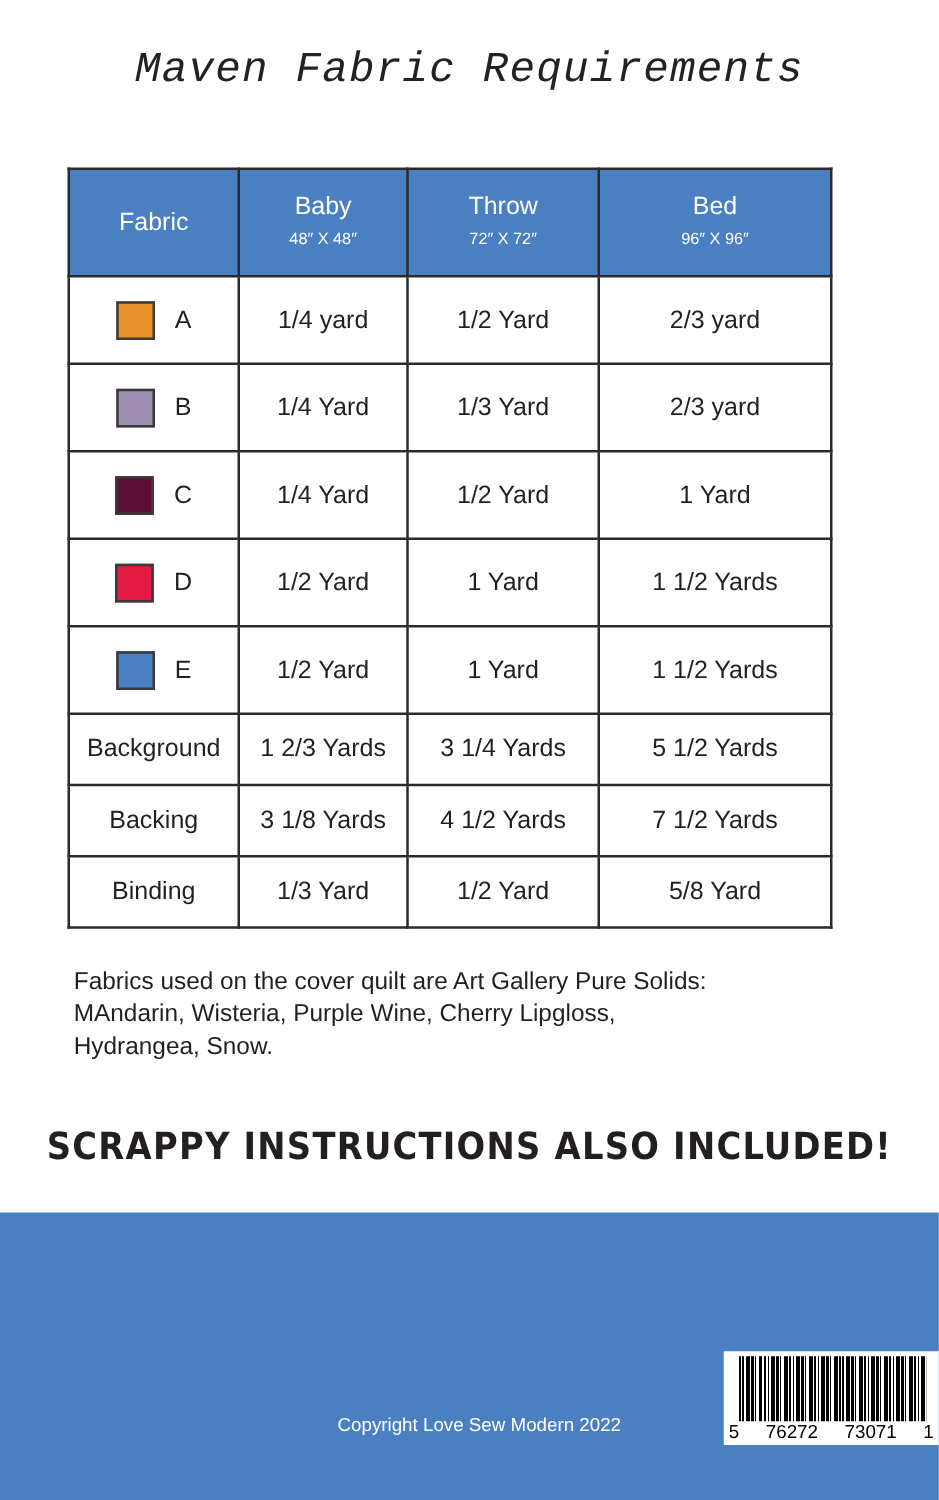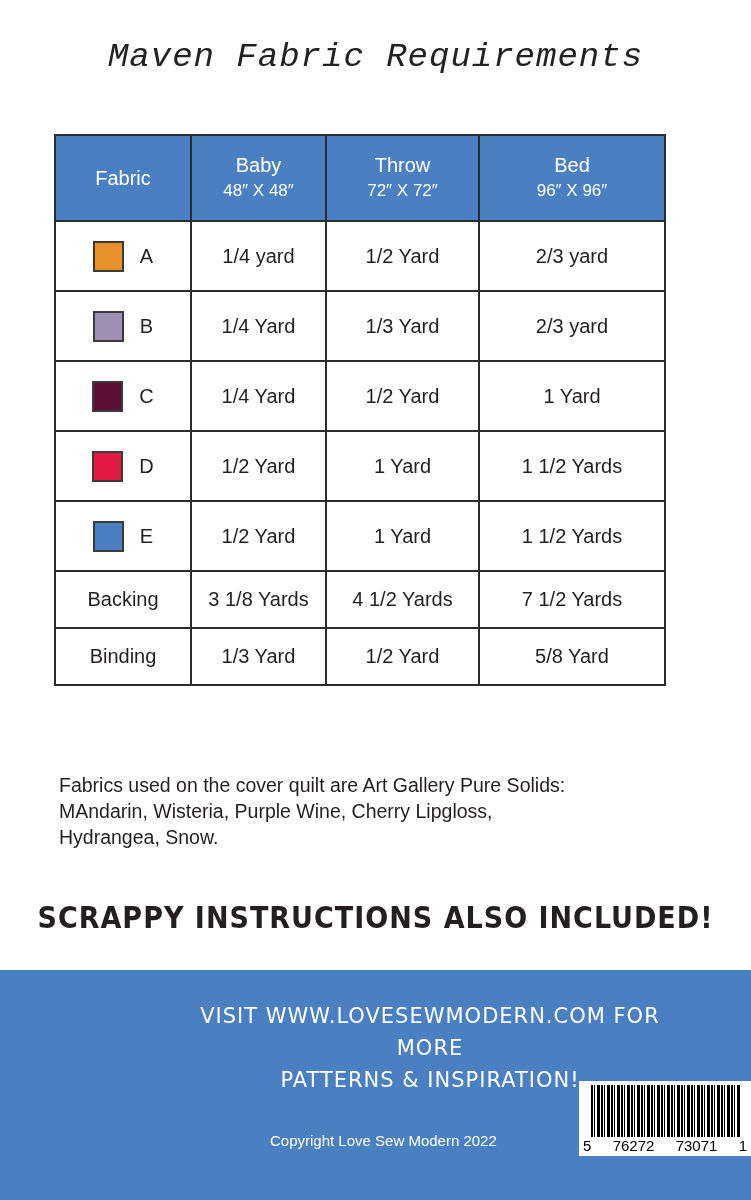--- a/index.html
+++ b/index.html
@@ -17,21 +17,21 @@
     border-collapse: collapse; table-layout: fixed;
   }
   table.req th, table.req td {
     border: 2px solid #2b2b2b; text-align: center; vertical-align: middle;
     font-size: 20px; padding: 0; color: #231f20;
   }
   table.req th {
     background: #4a7fc1; color: #ffffff; font-weight: normal; height: 84px;
     line-height: 26px;
   }
-  table.req th .sub { display: block; font-size: 17px; }
+  table.req th .sub { display: block; font-size: 13px; }
   tr.color-row td { height: 68px; }
   tr.text-row td { height: 55px; }
   .fabric-cell { position: relative; }
   .swatch {
     display: inline-block; width: 31px; height: 31px; border: 2px solid #3a3a3a;
     vertical-align: middle; margin-right: 16px; box-sizing: border-box;
   }
   .fabric-letter { vertical-align: middle; }
   .notes {
     position: absolute; left: 59px; top: 772px; width: 640px;
@@ -116,20 +116,26 @@
       <td>1 Yard</td>
       <td>1 1/2 Yards</td>
     </tr>
     <tr class="color-row">
       <td class="fabric-cell"><span class="swatch" style="background:#4a7fc1"></span><span class="fabric-letter">E</span></td>
       <td>1/2 Yard</td>
       <td>1 Yard</td>
       <td>1 1/2 Yards</td>
     </tr>
     <tr class="text-row">
+      <td>Background</td>
+      <td>1 2/3 Yards</td>
+      <td>3 1/4 Yards</td>
+      <td>5 1/2 Yards</td>
+    </tr>
+    <tr class="text-row">
       <td>Backing</td>
       <td>3 1/8 Yards</td>
       <td>4 1/2 Yards</td>
       <td>7 1/2 Yards</td>
     </tr>
     <tr class="text-row">
       <td>Binding</td>
       <td>1/3 Yard</td>
       <td>1/2 Yard</td>
       <td>5/8 Yard</td>
@@ -139,24 +145,20 @@
 
 <div class="notes">
   <div>Fabrics used on the cover quilt are Art Gallery Pure Solids:</div>
   <div>MAndarin, Wisteria, Purple Wine, Cherry Lipgloss,</div>
   <div>Hydrangea, Snow.</div>
 </div>
 
 <div class="scrappy" style="text-transform:uppercase;">Scrappy instructions also included!</div>
 
 <div class="footer">
-  <div class="visit">
-    <div>Visit www.lovesewmodern.com for more</div>
-    <div>patterns &amp; Inspiration!</div>
-  </div>
   <div class="copyright">Copyright Love Sew Modern 2022</div>
   <div class="barcode">
     <div class="bars"></div>
     <div class="digits">
       <span>5</span>
       <span>76272</span>
       <span>73071</span>
       <span>1</span>
     </div>
   </div>

